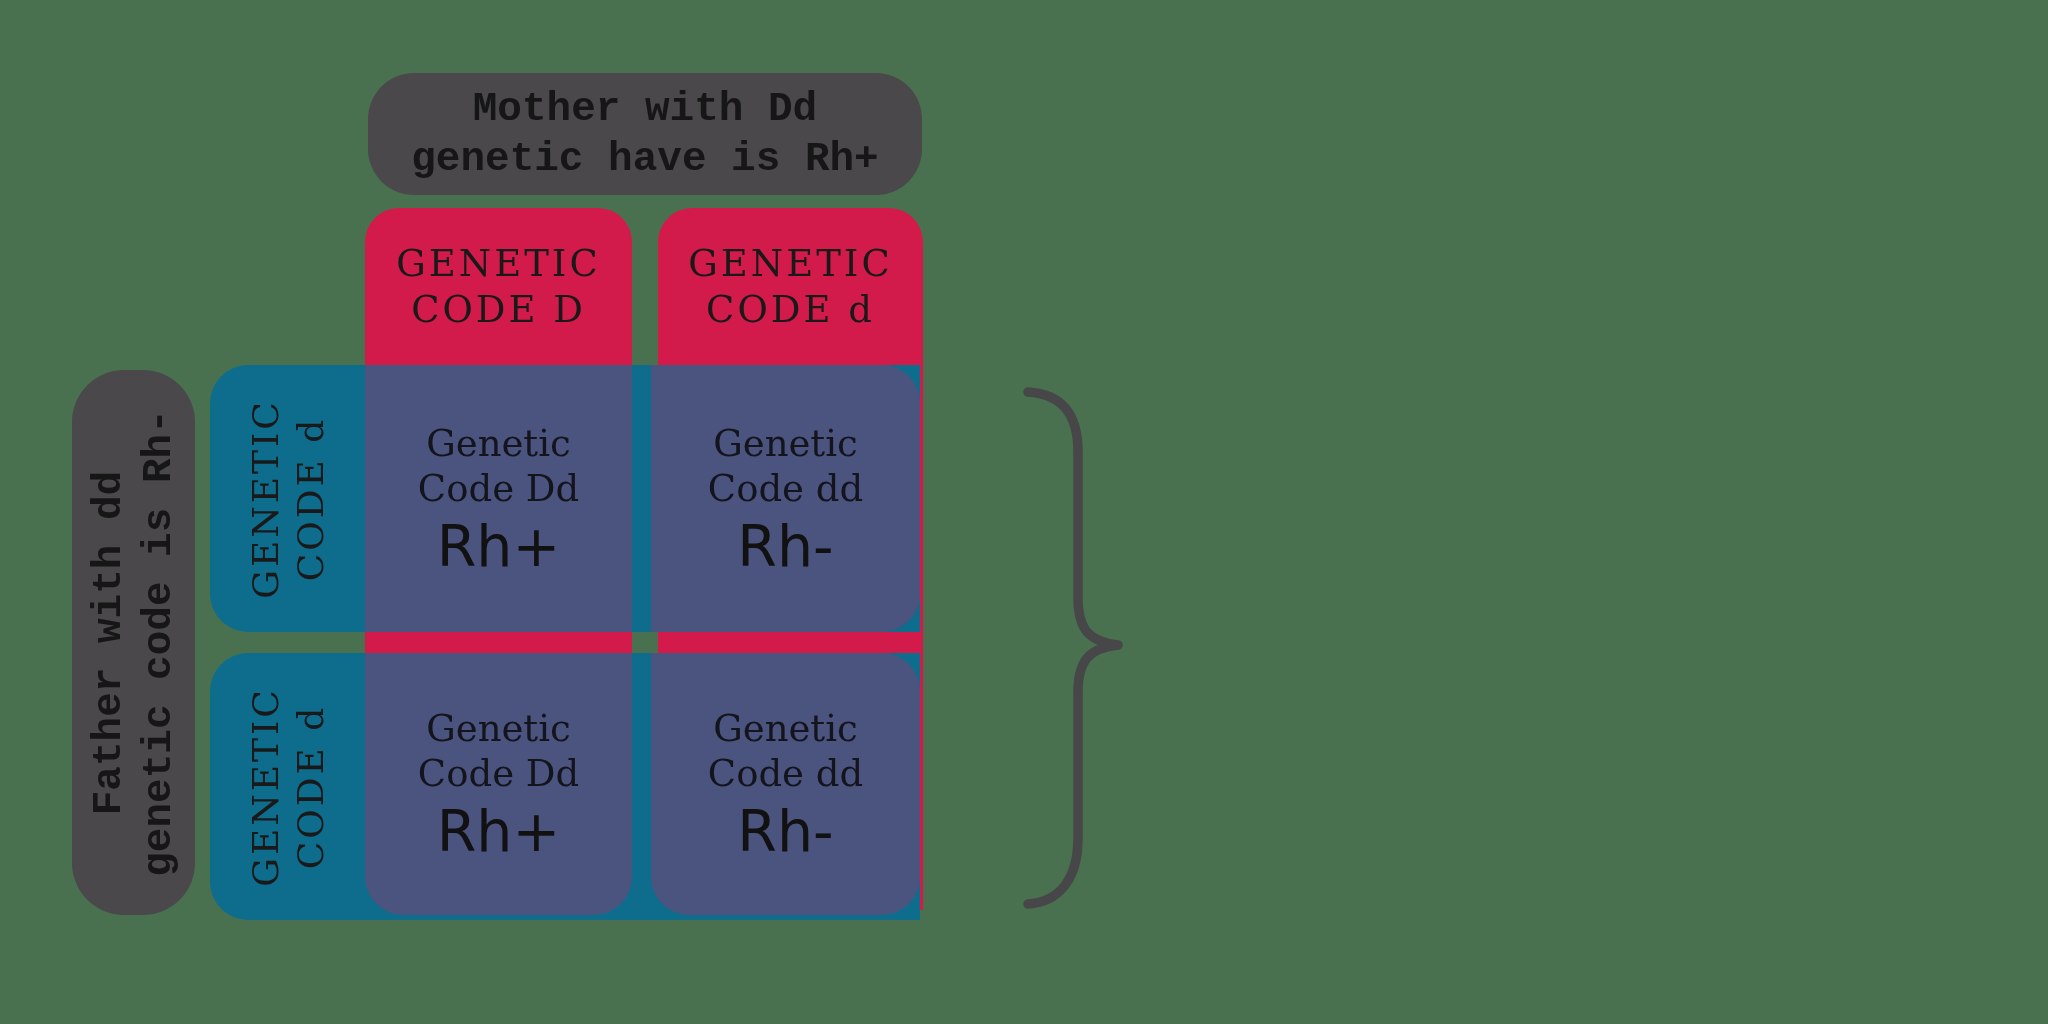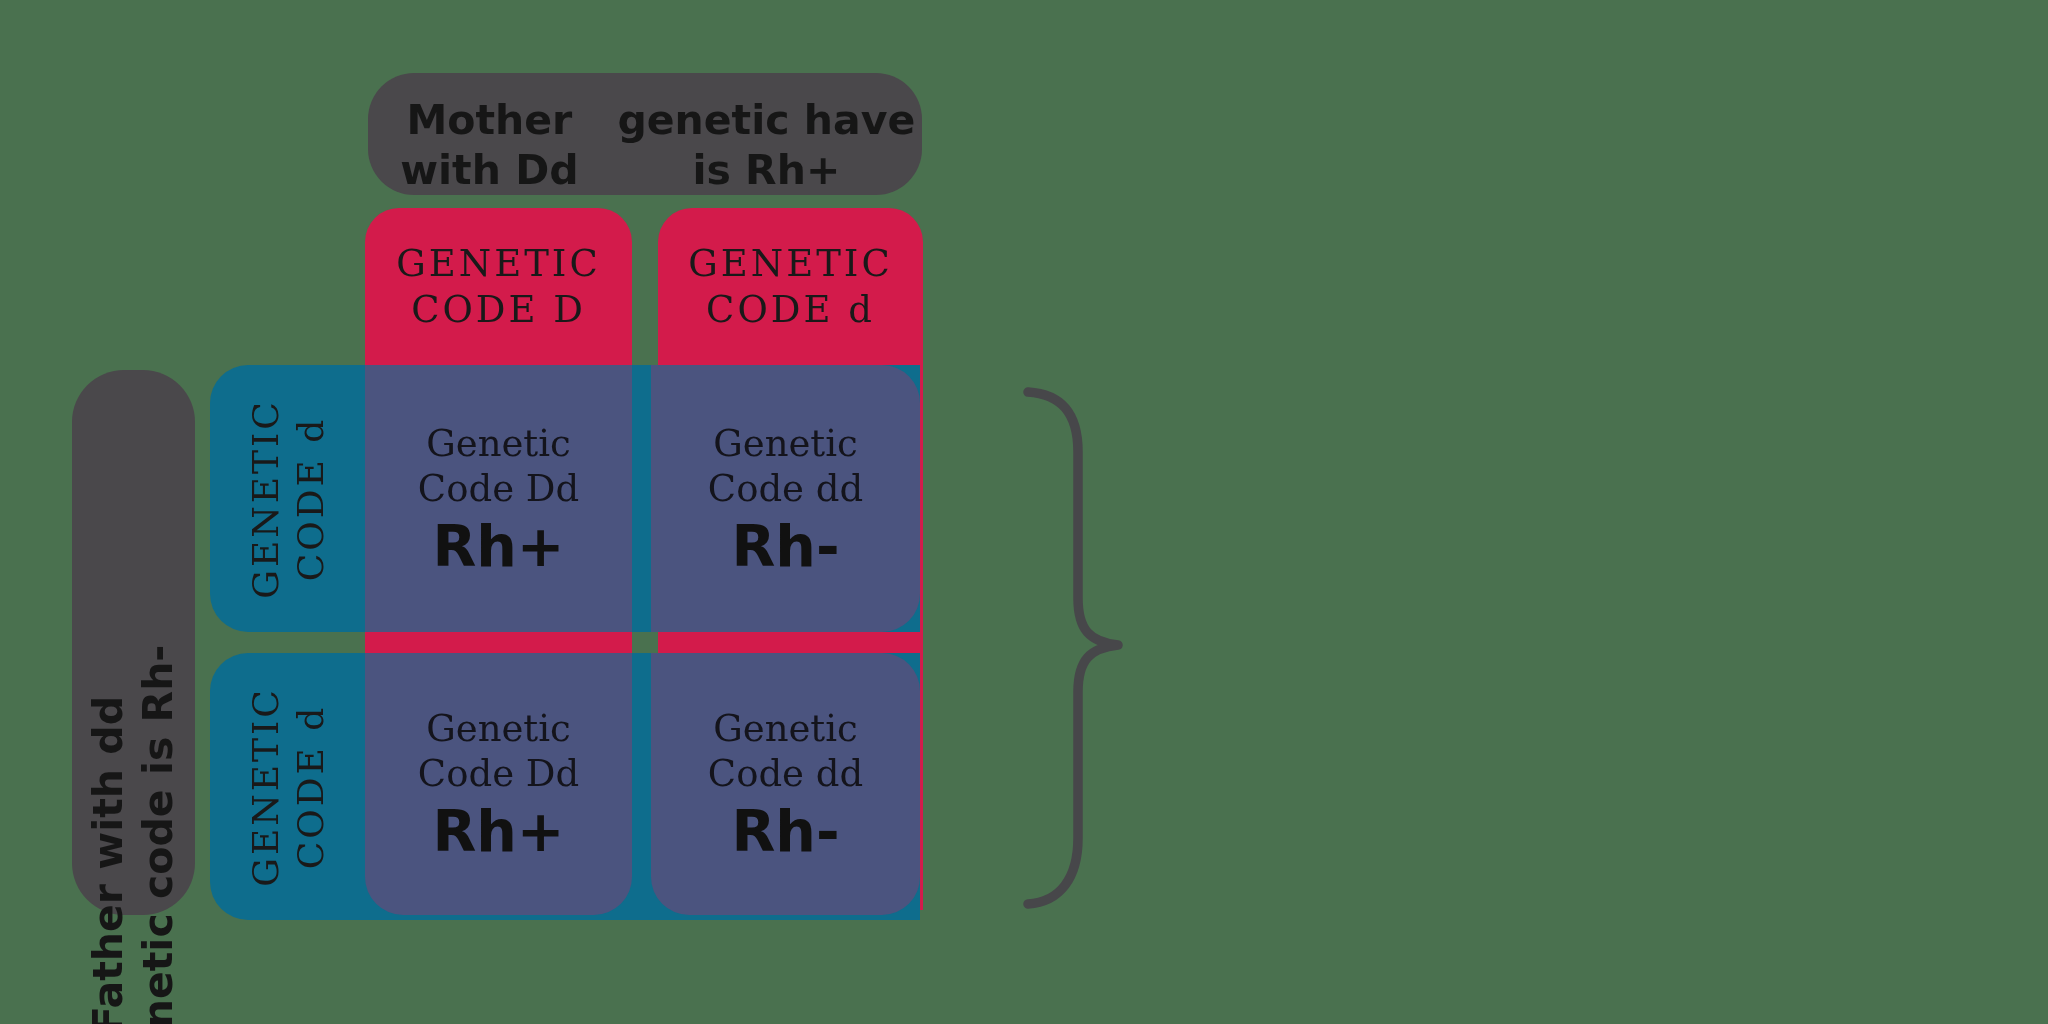--- a/index.html
+++ b/index.html
@@ -10,22 +10,22 @@
   .canvas{
     position:relative; width:2048px; height:1024px; overflow:hidden;
     background:var(--bg);
     font-family:"DejaVu Sans","Liberation Sans",sans-serif;
   }
   .abs{position:absolute;}
 
   
   .parent-box{
     background:var(--gray); color:var(--ink);
-    display:flex; align-items:flex-end; justify-content:center;
-    font-weight:bold; text-align:center;
+    display:flex; flex-direction:column; align-items:center; justify-content:center;
+    font-weight:bold; text-align:center;font-family:Liberation Mono, monospace;
   }
   .mother-box{ left:368px; top:73px; width:554px; height:122px; border-radius:46px;
     font-size:41px; line-height:50px;}
   .father-box{ left:72px; top:370px; width:123px; height:545px; border-radius:52px;}
   .father-rotor{ transform:rotate(-90deg); white-space:nowrap; text-align:center;
     font-size:41px; line-height:50px; font-weight:bold;}
 
   
   .allele-col{ background:var(--red); border-radius:34px 34px 0 0;}
   .col1{ left:365px; top:208px; width:267px; height:702px;}
@@ -48,21 +48,21 @@
     font-family:"DejaVu Serif","Liberation Serif",serif;
     font-size:36px; line-height:45px; letter-spacing:3px; color:#191919;}
 
   
   .cell{ background:var(--navy); color:#14141c;
     display:flex; flex-direction:column; align-items:center; justify-content:center;
     text-align:center;
     font-family:"DejaVu Serif","Liberation Serif",serif;
     font-size:37px; line-height:45px;}
   .cell .result{ font-family:"DejaVu Sans","Liberation Sans",sans-serif;
-    font-weight:bold; font-size:57px; line-height:62px; margin-top:4px; color:#111;}
+    font-weight:normal; font-size:57px; line-height:62px; margin-top:4px; color:#111;}
   .cell1{ left:365px; top:365px; width:267px; height:267px; border-radius:0;}
   .cell2{ left:651px; top:365px; width:269px; height:267px; border-radius:0 38px 38px 0;}
   .cell3{ left:365px; top:653px; width:267px; height:262px; border-radius:0 0 38px 38px;}
   .cell4{ left:651px; top:653px; width:269px; height:262px; border-radius:0 38px 38px 38px;}
 
   
   .brace-svg{ left:1008px; top:378px;}
   .note-box{ left:1165px; top:469px; width:620px; height:448px; border-radius:42px;
     background:var(--notegray); box-sizing:border-box; padding:48px 40px 0 42px;
     color:#141414; font-family:"Liberation Sans","DejaVu Sans",sans-serif;

